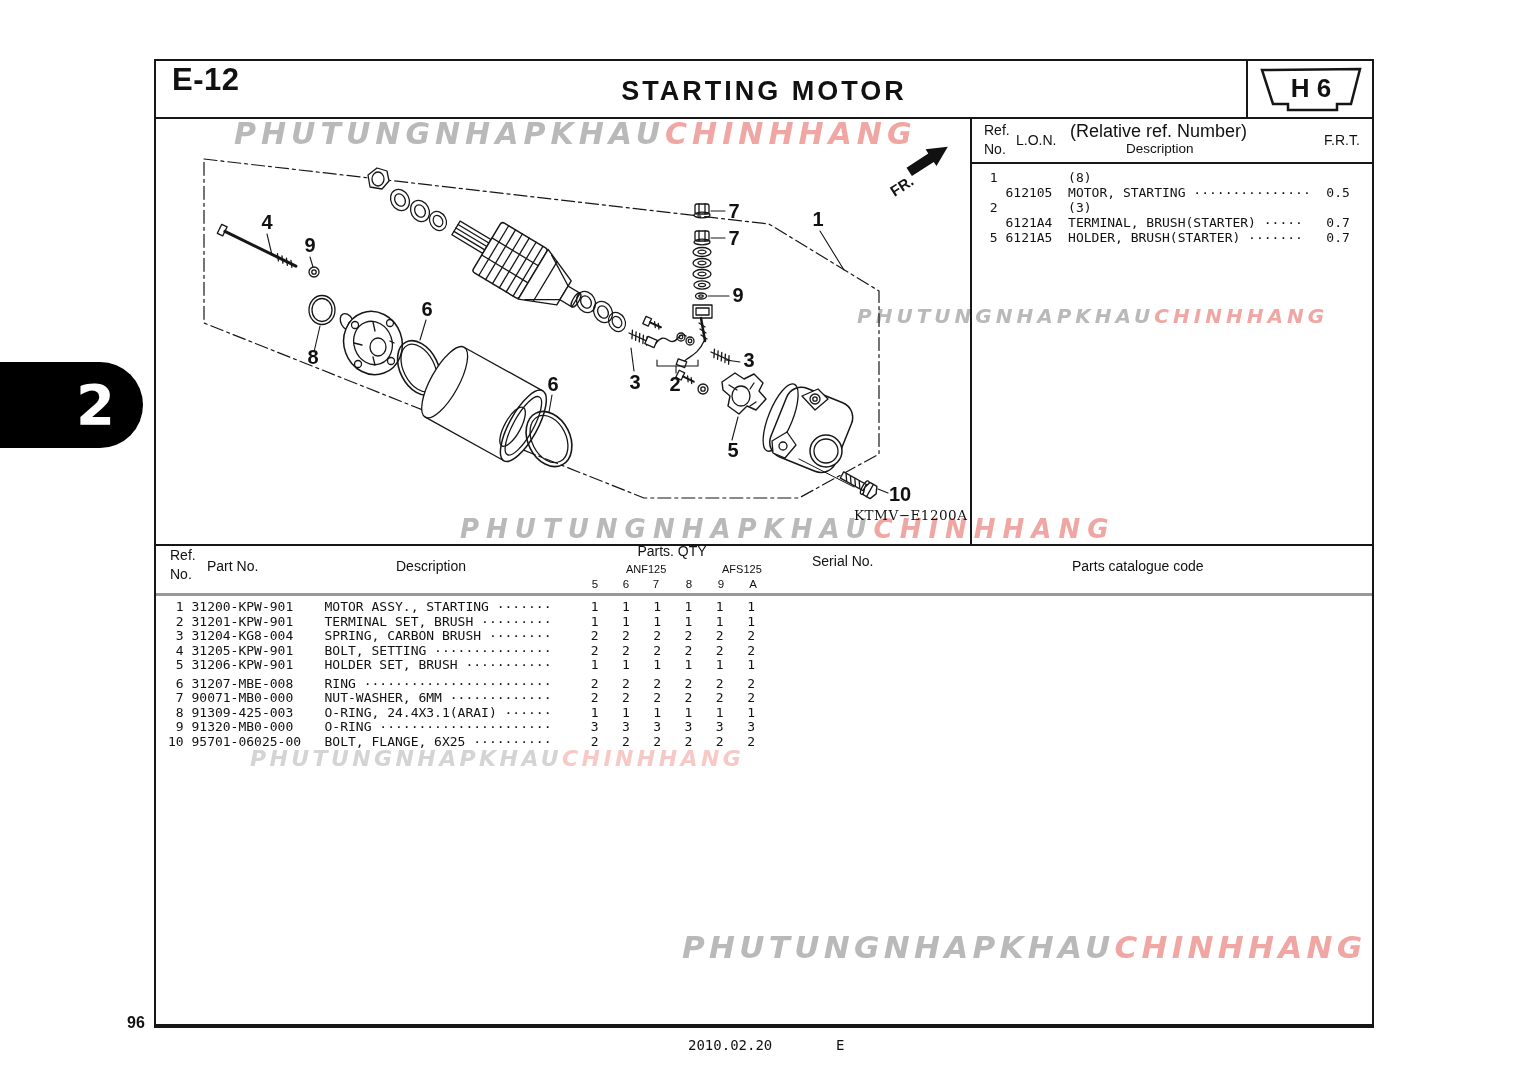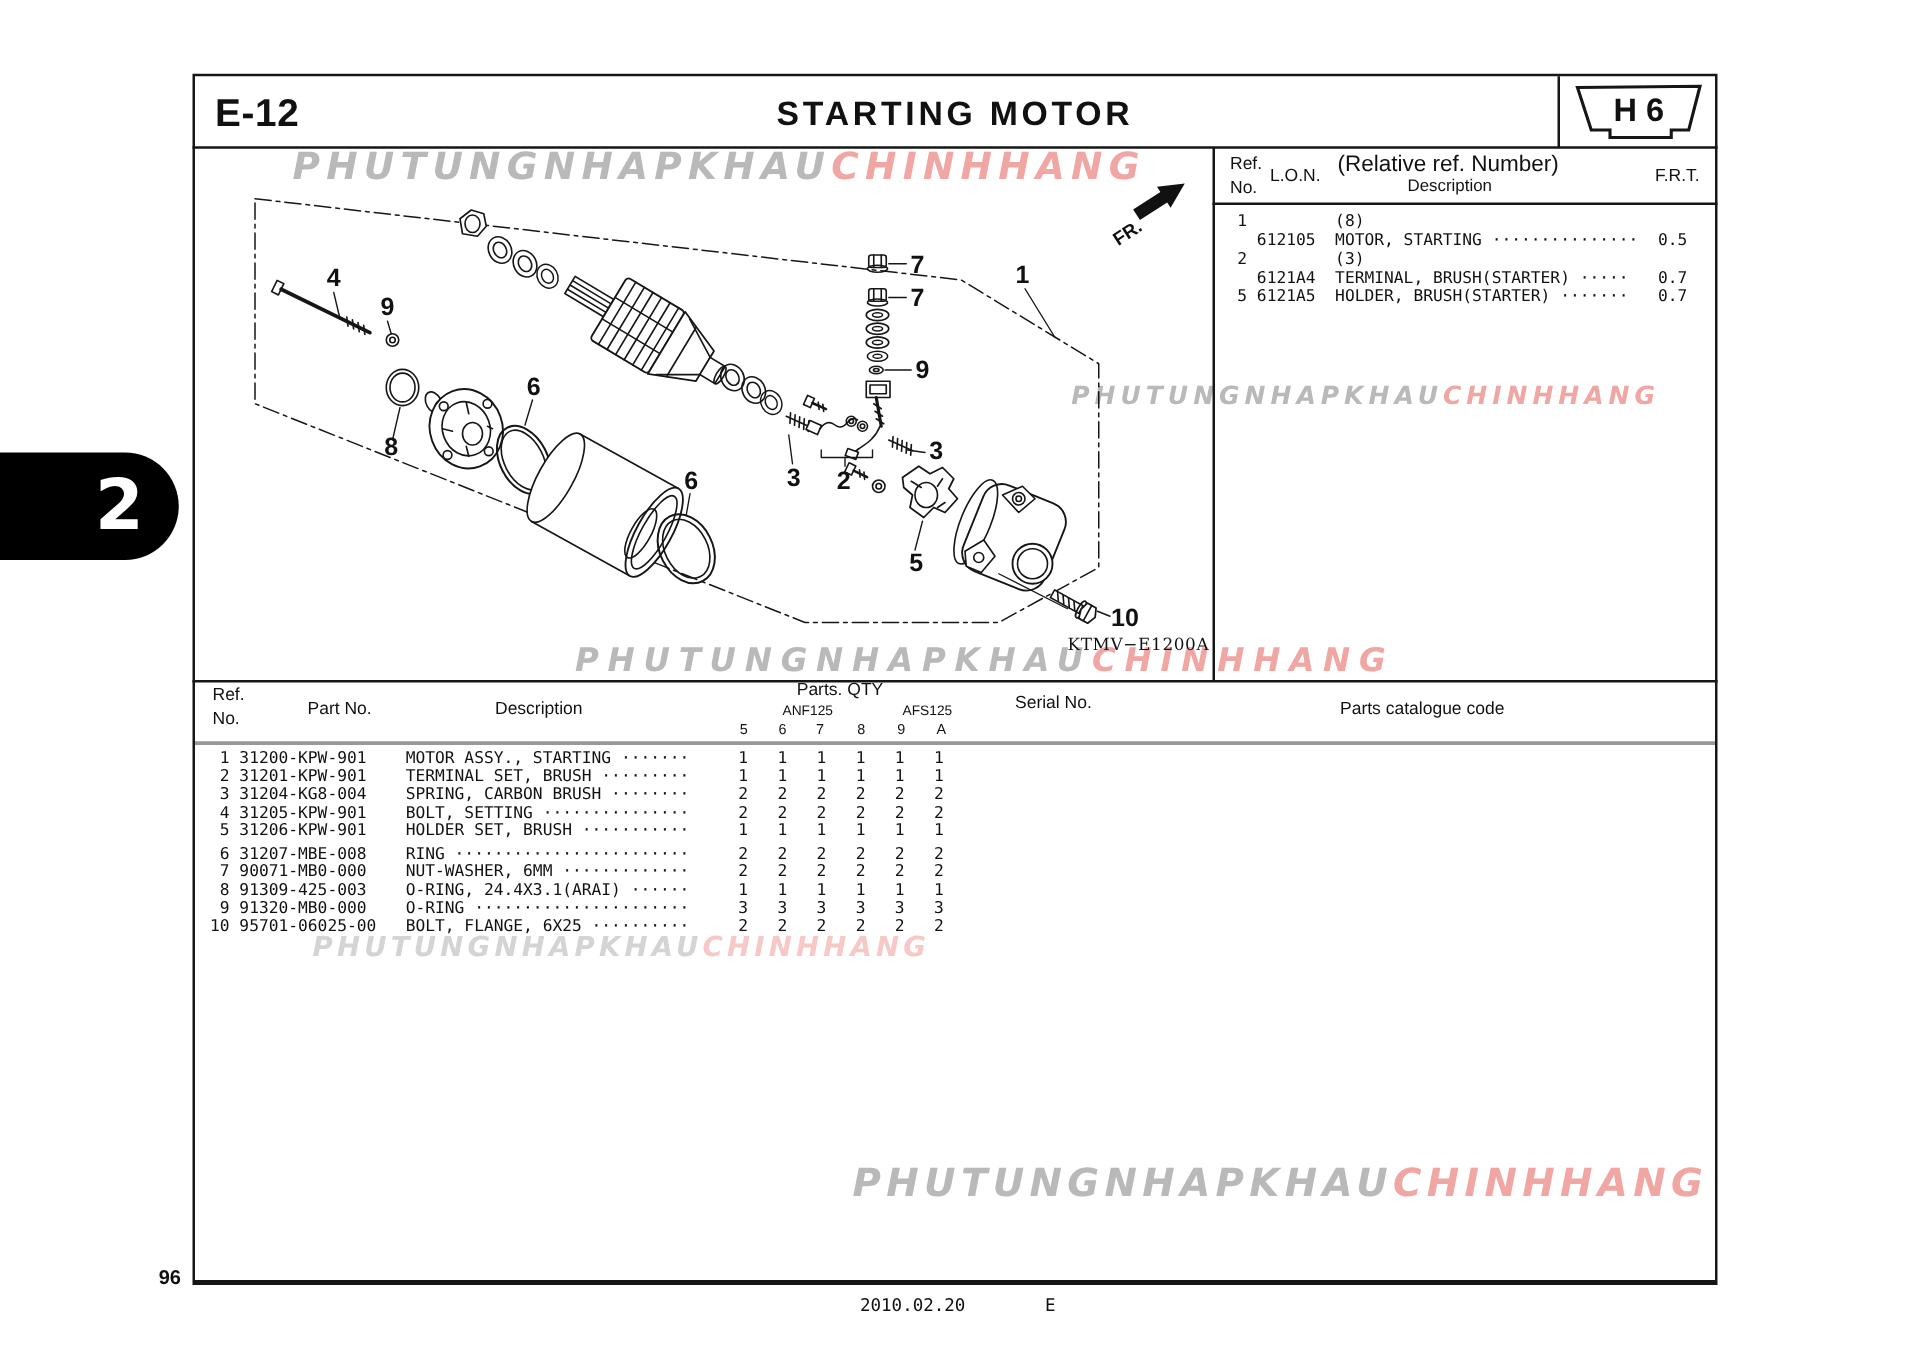--- a/index.html
+++ b/index.html
@@ -11,35 +11,35 @@
             border:2px solid #161616;border-bottom-width:4px;z-index:2;}
   .hline{position:absolute;background:#161616;z-index:3;}
   .header-underline{left:154px;top:117px;width:1220px;height:2px;}
   .table-topline{left:154px;top:544px;width:1220px;height:2px;}
   .gray-rule{left:156px;top:593px;width:1216px;height:3px;background:#999;z-index:3;}
   .rp-underline{left:970px;top:162px;width:404px;height:2px;}
   .vline{position:absolute;background:#161616;z-index:3;}
   .rp-divider{left:970px;top:118px;width:2px;height:427px;}
   .h6-divider{left:1246px;top:61px;width:2px;height:57px;}
   
-  .page-code{left:172px;top:73px;font-size:31px;font-weight:bold;letter-spacing:.5px;z-index:4;}
+  .page-code{left:172px;top:62px;font-size:31px;font-weight:bold;letter-spacing:.5px;z-index:4;}
   .page-title{left:154px;top:76px;width:1220px;text-align:center;font-size:27px;font-weight:600;
               letter-spacing:3px;z-index:4;}
   .h6-badge{left:1252px;top:62px;z-index:5;}
   
   .rp-h{z-index:4;font-size:14px;}
   .rp-ref1{left:984px;top:122px;}   .rp-ref2{left:984px;top:141px;}
   .rp-lon{left:1016px;top:132px;}
   .rp-rel{left:1070px;top:121px;font-size:18px;}
   .rp-desc{left:1126px;top:141px;font-size:13.5px;}
   .rp-frt{left:1324px;top:132px;}
   
   .bt-h{z-index:4;font-size:14px;}
   .bt-ref1{left:170px;top:547px;}   .bt-ref2{left:170px;top:566px;}
-  .bt-part{left:207px;top:558px;margin-left:39px;}
+  .bt-part{left:207px;top:558px;}
   .bt-desc{left:396px;top:558px;}
   .bt-reqd{left:612px;top:543px;width:120px;text-align:center;}
   .bt-m0{left:626px;top:563px;font-size:11px;}
   .bt-m1{left:722px;top:563px;font-size:11px;}
   .bt-serial{left:812px;top:553px;}
   .bt-pcc{left:1072px;top:558px;}
   .qty-cols{left:0;top:578px;width:100%;height:14px;z-index:4;}
   .qty-cols span{position:absolute;width:14px;text-align:center;font-size:11.5px;}
   .qc0{left:588px}.qc1{left:619px}.qc2{left:649px}.qc3{left:682px}.qc4{left:714px}.qc5{left:746px}
   

